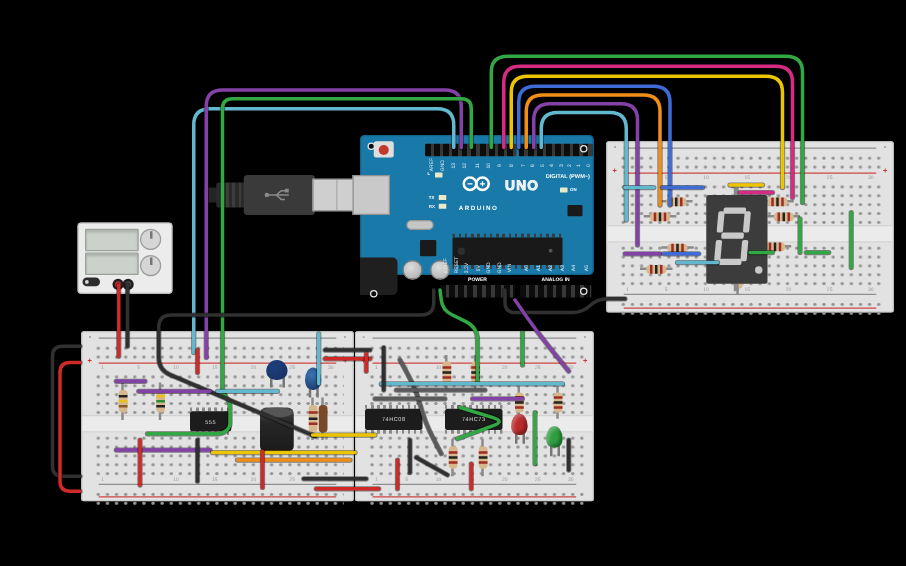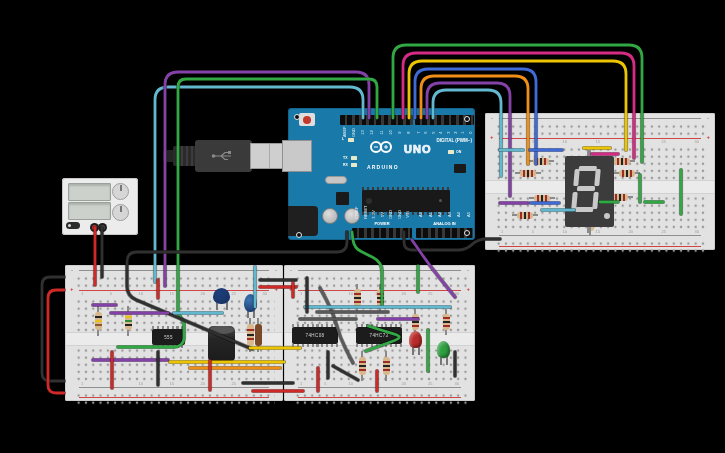--- a/index.html
+++ b/index.html
@@ -29,21 +29,21 @@
   .led{position:absolute;border-radius:50% 50% 42% 42% / 55% 55% 36% 36%;
        box-shadow:inset 2px 2px 3px rgba(255,255,255,.28), inset -2px -2px 3px rgba(0,0,0,.35);}
   .leg{position:absolute;width:1.5px;background:#777;}
   
   .seven{position:absolute;background:#3c3c3c;border-radius:2px;}
   .segwrap{position:absolute;transform:skewX(-5deg);}
   .seg{position:absolute;background:#c9c9c9;border-radius:1.5px;}
   .segdot{position:absolute;width:6px;height:6px;border-radius:50%;background:#c9c9c9;}
   .dpin{position:absolute;width:4px;height:7px;background:#8a8a8a;}
   
-  #arduino{position:absolute;left:288px;top:108px;width:187px;height:132px;
+  #arduino{position:absolute;left:288px;top:108px;width:187px;height:112px;
            background:#1979a9;border-radius:4px;box-shadow:inset 0 0 0 1px #14638b;}
   .hdr{position:absolute;height:10px;background:repeating-linear-gradient(90deg,#0c0c0c 0 4.6px,#383838 4.6px 7.3px);border-radius:1px;}
   .pinlbls{position:absolute;display:flex;height:13px;align-items:center;overflow:visible;}
   .pinlbls span{display:inline-block;font-size:4px;color:#e8f2f7;transform:rotate(-90deg);text-align:center;}
   .boardtxt{position:absolute;color:#fff;font-weight:bold;}
   .hole{position:absolute;width:6px;height:6px;border-radius:50%;background:#0e0e0e;border:1.5px solid #e9e9e9;box-sizing:border-box;}
   .ledrect{position:absolute;width:6px;height:3.5px;background:#e9e9c9;border-radius:.5px;}
   
   #psu{position:absolute;left:62px;top:178px;width:76px;height:57px;background:#ececec;
        border-radius:3px;box-shadow:inset 0 0 0 1px #c6c6c6;}

